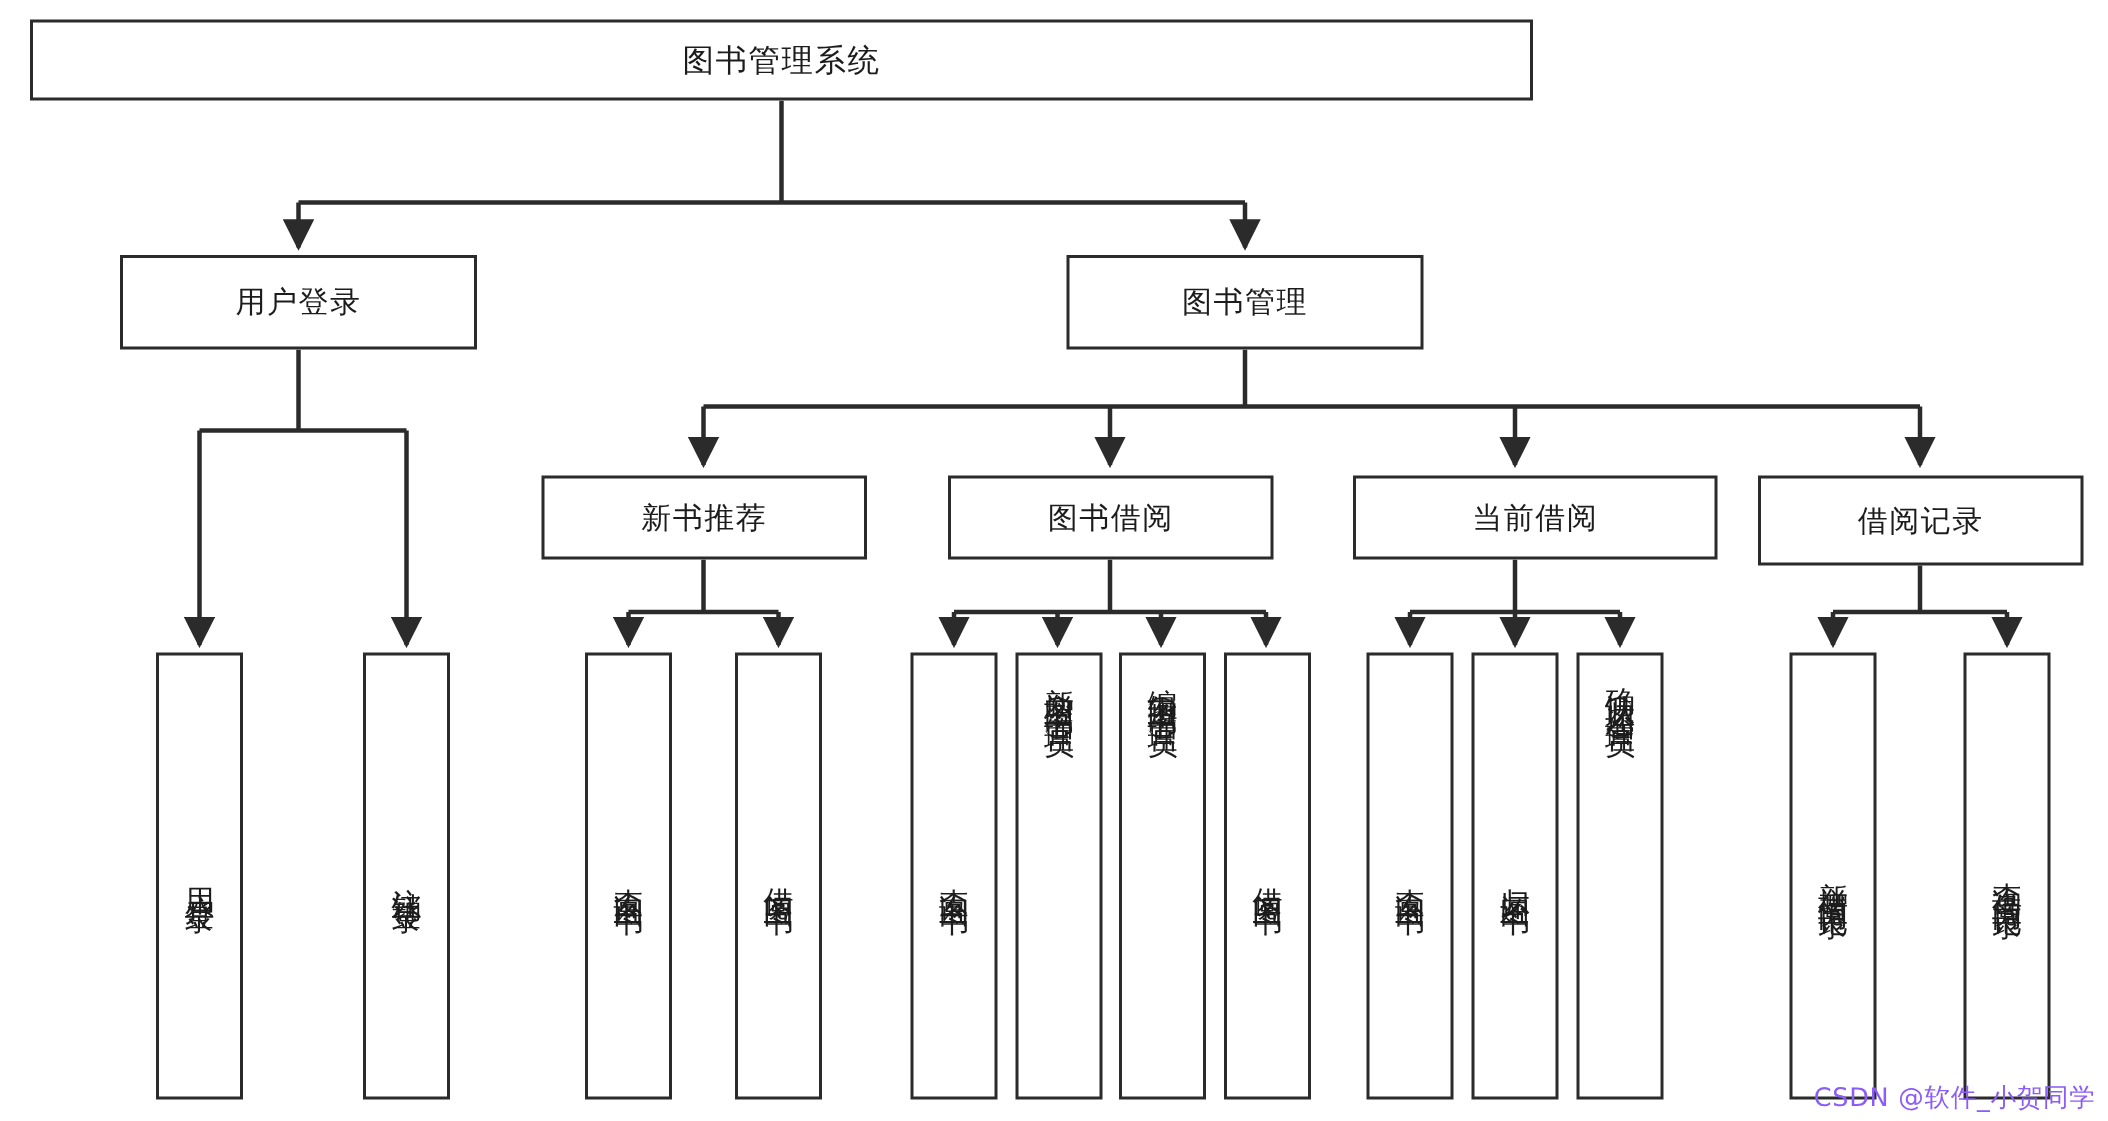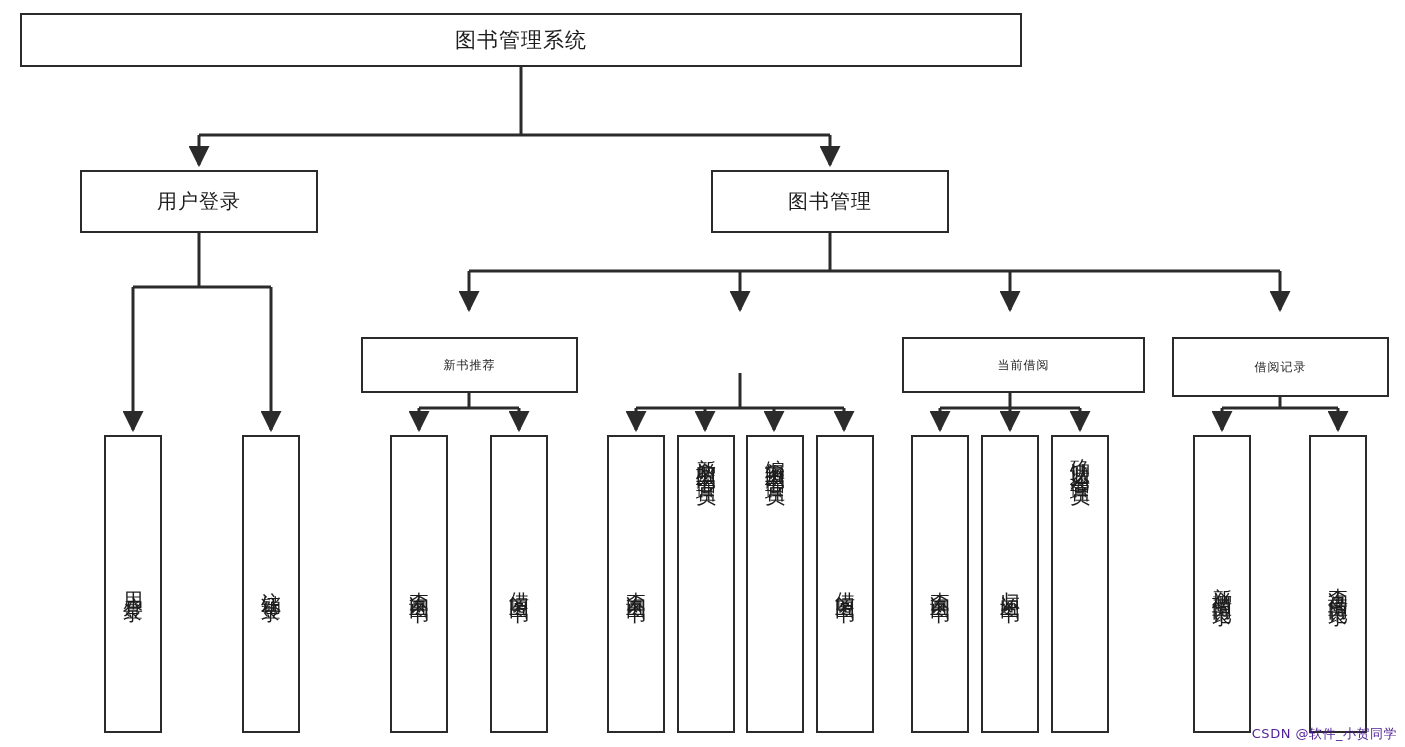--- a/index.html
+++ b/index.html
@@ -35,23 +35,22 @@
   }
   .node.root{
     font-size:21px;
     letter-spacing:1px;
   }
   .node.lvl1{
     font-size:20px;
     letter-spacing:1px;
   }
   .node.lvl2{
-    font-size:12px;
+    font-size:20px;
     letter-spacing:1px;
-    margin-top:20px;
   }
   
   .node.leaf{
     align-items:flex-start;
     justify-content:center;
     padding-top:6px;
   }
   .node.leaf .vtext{
     writing-mode:vertical-rl;
     text-orientation:upright;
@@ -64,22 +63,22 @@
   
   .node.leaf.centered{
     align-items:center;
     padding-top:0;
   }
   
   #watermark{
     position:absolute;
     right:8px;
     bottom:4px;
-    font-size:13px;
-    color:#4c1d95;
+    font-size:17px;
+    color:#8b5cf6;
     letter-spacing:0.5px;
     white-space:nowrap;
     user-select:none;
     text-align:right;
   }
 </style>
 </head>
 <body>
 
 <div id="canvas">
@@ -144,20 +143,23 @@
   </div>
 
   <div class="node lvl1" style="left:711px;top:170px;width:238px;height:63px;font-family:Liberation Mono, monospace;">
     <span>图书管理</span>
   </div>
 
   <div class="node lvl2" style="left:361px;top:317px;width:217px;height:56px;">
     <span>新书推荐</span>
   </div>
 
+  <div class="node lvl2" style="left:632px;top:317px;width:217px;height:56px;">
+    <span>图书借阅</span>
+  </div>
 
   <div class="node lvl2" style="left:902px;top:317px;width:243px;height:56px;">
     <span>当前借阅</span>
   </div>
 
   <div class="node lvl2" style="left:1172px;top:317px;width:217px;height:60px;">
     <span>借阅记录</span>
   </div>
 
   <div class="node leaf centered" style="left:104px;top:435px;width:58px;height:298px;">

